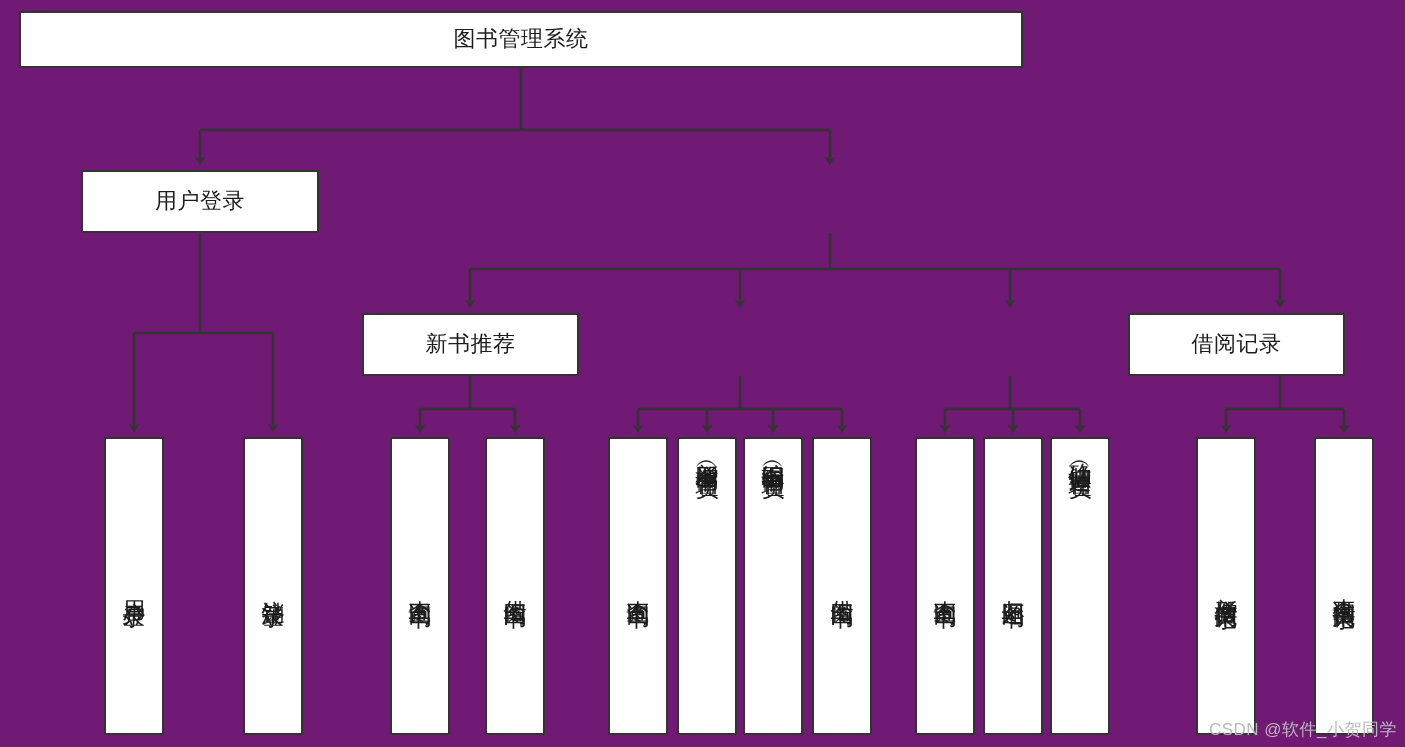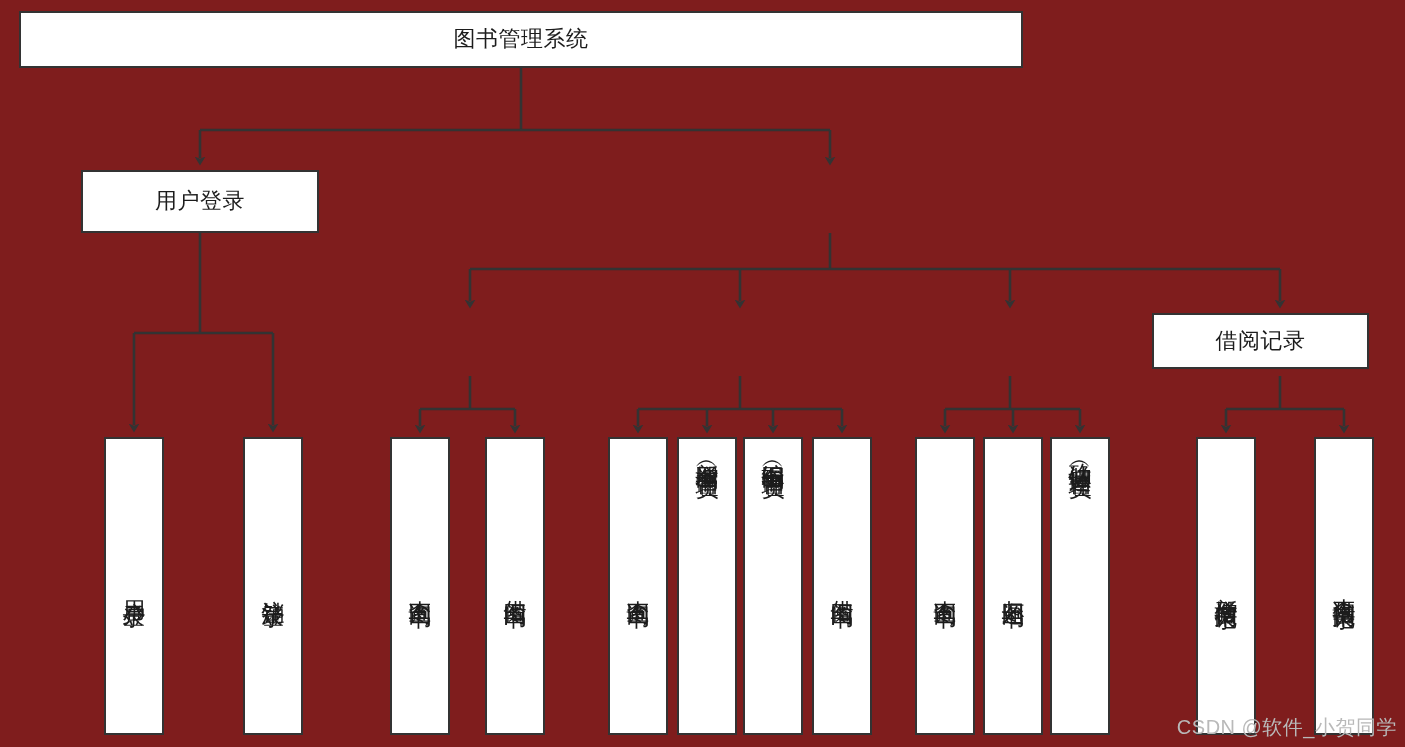--- a/index.html
+++ b/index.html
@@ -7,21 +7,21 @@
     padding: 0;
     background: #ffffff;
   }
   body {
     font-family: "Liberation Sans", "DejaVu Sans", sans-serif;
   }
   #canvas {
     position: relative;
     width: 1405px;
     height: 747px;
-    background: #7f1d1d;
+    background: #701a75;
     overflow: hidden;
   }
   #edges {
     position: absolute;
     left: 0;
     top: 0;
     width: 1405px;
     height: 747px;
     pointer-events: none;
   }
@@ -53,21 +53,21 @@
   .node.v.top {
     justify-content: flex-start;
   }
   .node.v.mid {
     justify-content: center;
   }
   #watermark {
     position: absolute;
     right: 8px;
     bottom: 6px;
-    font-size: 20px;
+    font-size: 17px;
     color: #b9b9b9;
     letter-spacing: 0.5px;
     white-space: nowrap;
   }
 </style>
 </head>
 <body>
 
 <div id="canvas">
 
@@ -118,21 +118,22 @@
       <path d="M1226,409 L1344,409"></path>
       <path d="M1226,409 L1226,426" marker-end="url(#arrow)"></path>
       <path d="M1344,409 L1344,426" marker-end="url(#arrow)"></path>
     </g>
   </svg>
 
   <div class="node h" style="left:19px; top:11px; width:1004px; height:57px;">图书管理系统</div>
 
   <div class="node h" style="left:81px; top:170px; width:238px; height:63px;">用户登录</div>
 
-  <div class="node h" style="left:1152px; top:313px; width:217px; height:56px;text-align:center;">借阅记录</div>
+  <div class="node h" style="left:362px; top:313px; width:217px; height:63px;">新书推荐</div>
+  <div class="node h" style="left:1128px; top:313px; width:217px; height:63px;text-align:center;">借阅记录</div>
 
   <div class="node v mid" style="left:104px; top:437px; width:60px; height:298px;">用户登录</div>
   <div class="node v mid" style="left:243px; top:437px; width:60px; height:298px;">注销登录</div>
 
   <div class="node v mid" style="left:390px; top:437px; width:60px; height:298px;">查询图书</div>
   <div class="node v mid" style="left:485px; top:437px; width:60px; height:298px;">借阅图书</div>
 
   <div class="node v mid" style="left:608px; top:437px; width:60px; height:298px;">查询图书</div>
   <div class="node v top" style="left:677px; top:437px; width:60px; height:298px;">新增图书（管理员）</div>
   <div class="node v top" style="left:743px; top:437px; width:60px; height:298px;">编辑图书（管理员）</div>

